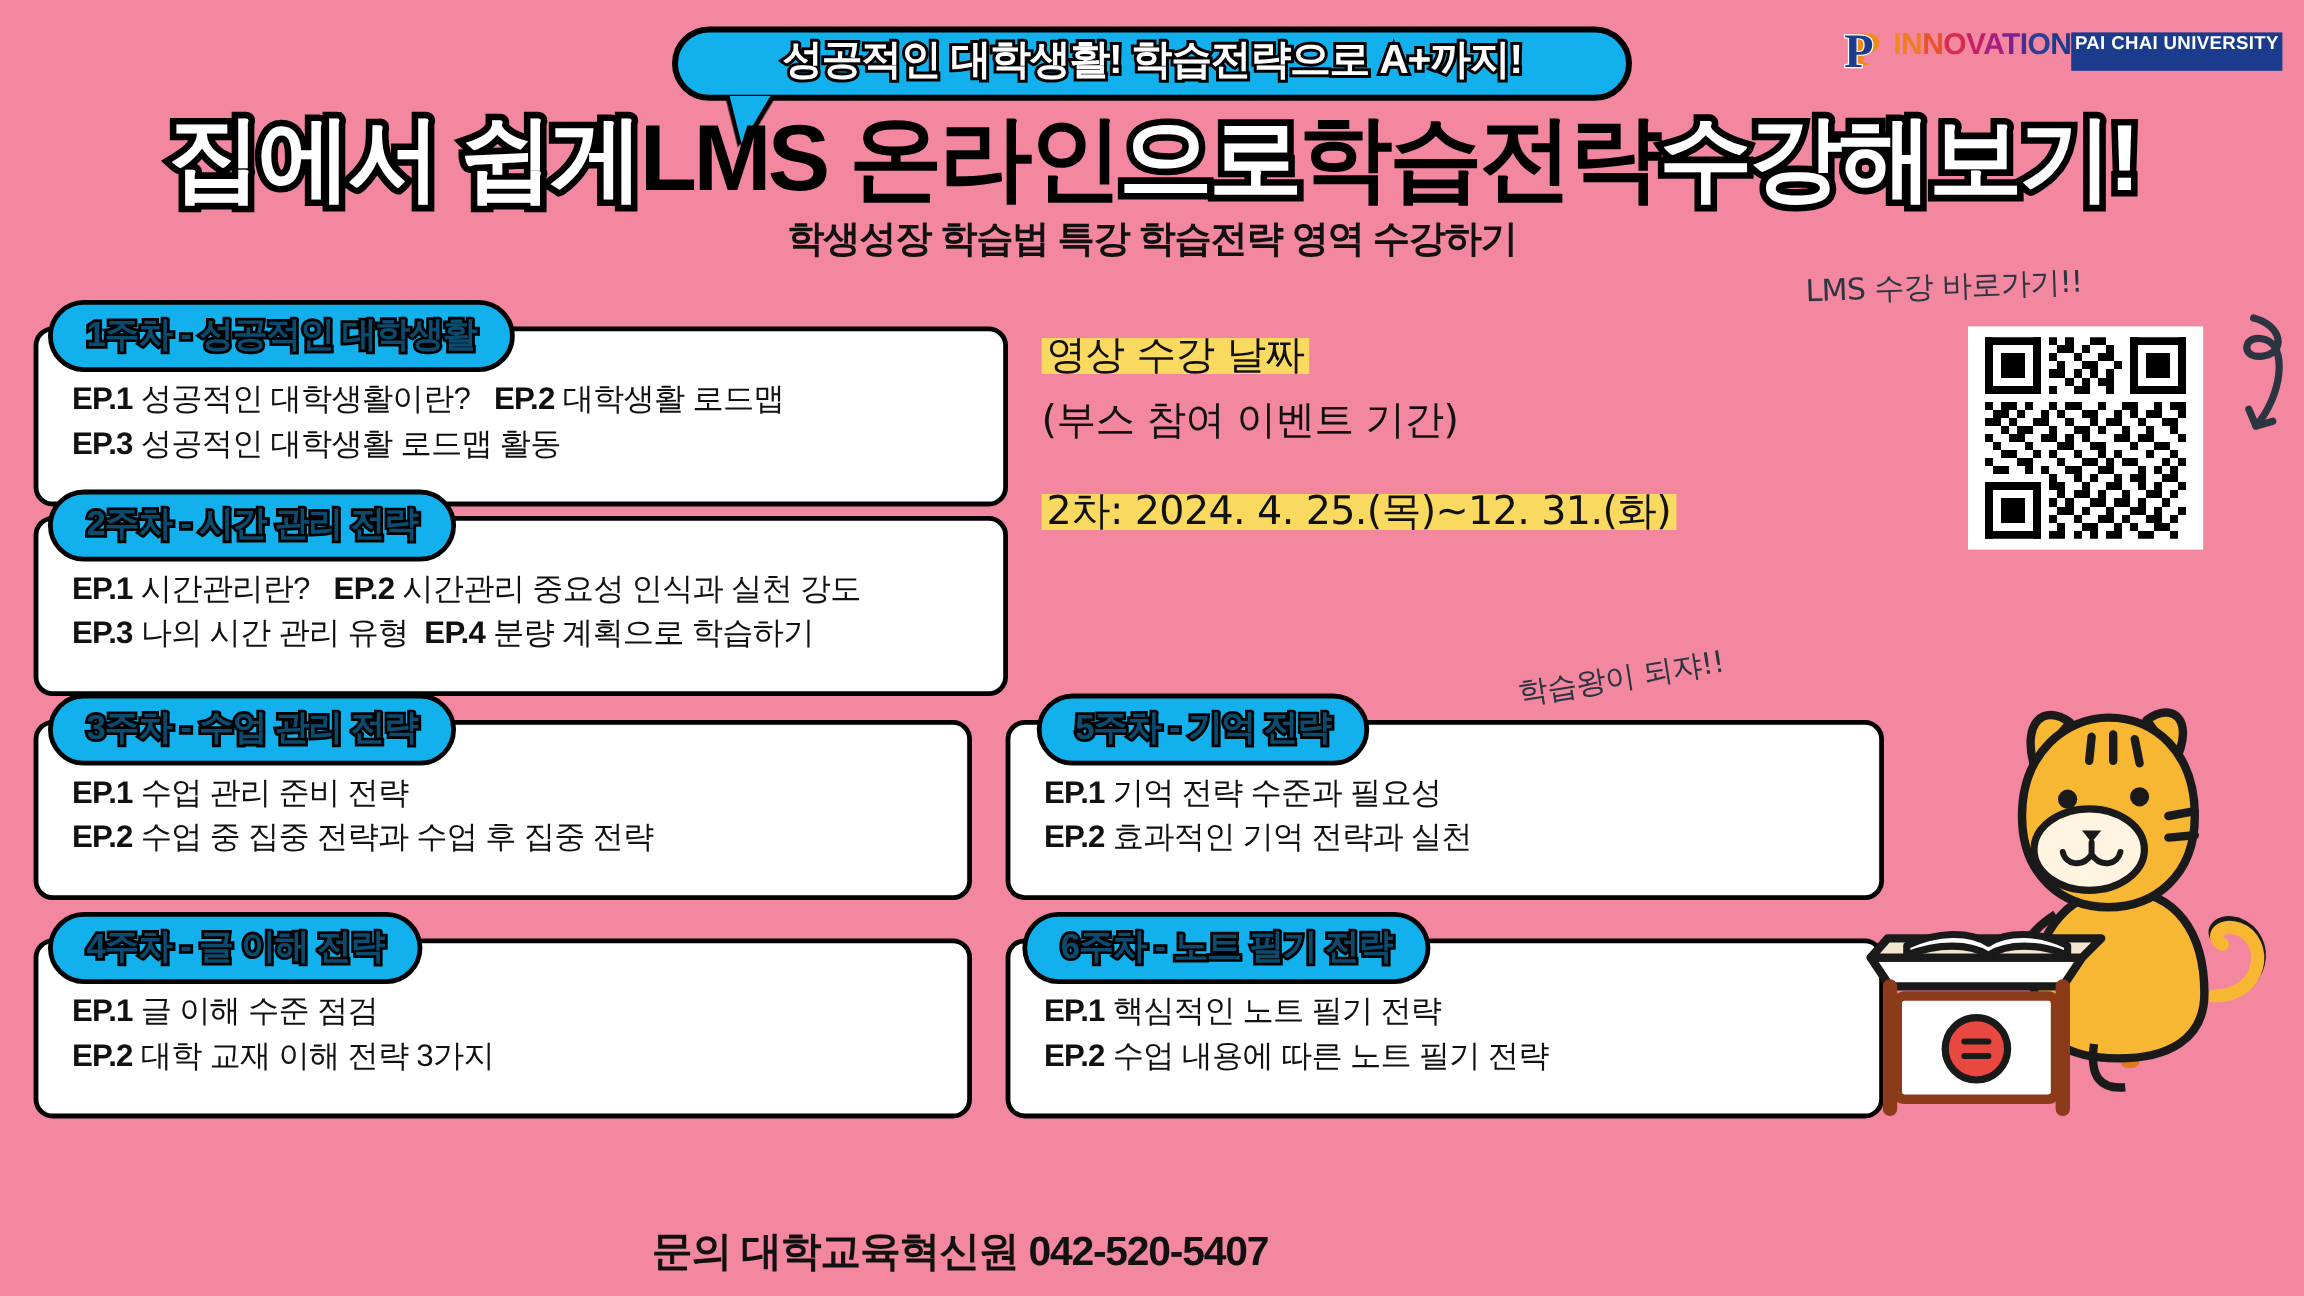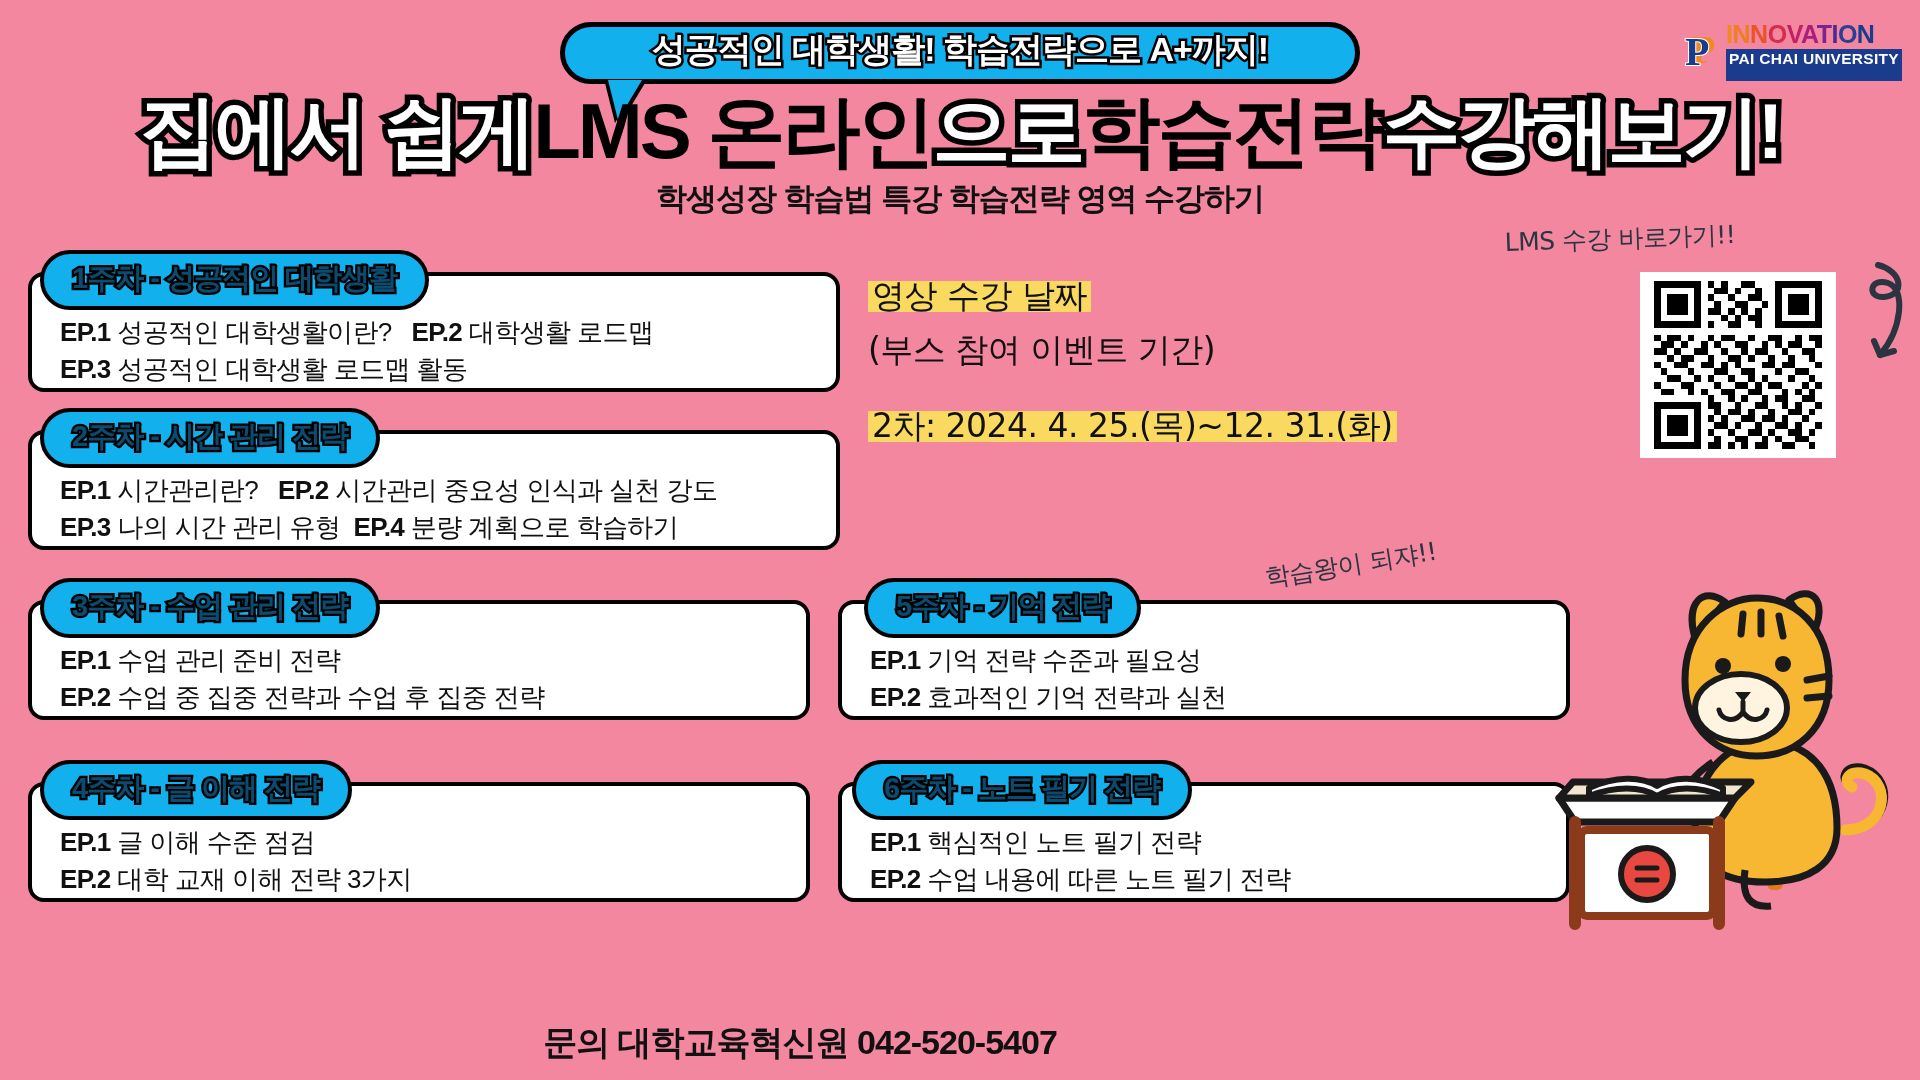--- a/index.html
+++ b/index.html
@@ -63,37 +63,37 @@
     position: absolute; left: 6px; top: 0; width: 28px; height: 40px;
     font-size: 40px; line-height: 38px; font-weight: 900; color: #f08a1d;
     font-family: "Liberation Serif", serif;
   }
   .logo-mark .p-blue {
     position: absolute; left: 0; top: 2px; width: 28px; height: 40px;
     font-size: 40px; line-height: 38px; font-weight: 900; color: #1b3c8c;
     font-family: "Liberation Serif", serif; -webkit-text-stroke: 2px #fff;
     paint-order: stroke fill;
   }
-  .logo-txt { display: flex; flex-direction: column; line-height: 1; }
+  .logo-txt { display: flex; flex-direction: row; line-height: 1; }
   .logo-inn { font-size: 25px; font-weight: 900; letter-spacing: -0.5px; }
   .logo-inn span:nth-child(1){color:#f08a1d;} .logo-inn span:nth-child(2){color:#ef7d22;}
   .logo-inn span:nth-child(3){color:#e8542a;} .logo-inn span:nth-child(4){color:#d92b4c;}
   .logo-inn span:nth-child(5){color:#c51f66;} .logo-inn span:nth-child(6){color:#a7207f;}
   .logo-inn span:nth-child(7){color:#7b2390;} .logo-inn span:nth-child(8){color:#4b2b94;}
   .logo-inn span:nth-child(9){color:#2b3f95;} .logo-inn span:nth-child(10){color:#1b3c8c;}
   .logo-uni {
     font-size: 15.5px; font-weight: 900; color: #ffffff; background: #1b3c8c;
     letter-spacing: 0.3px; padding: 2px 3px 14px 3px; margin-top: 2px; text-align: center;
   }
 
   
   .card { position: absolute; }
   .card-body {
     background: #ffffff; border: 4px solid #000; border-radius: 16px;
-    padding: 38px 18px 0 28px;
+    padding: 38px 18px 30px 28px;
   }
   .card-head {
     position: absolute; left: 12px; top: -22px; z-index: 3;
     background: #12b0ec; border: 4px solid #000; border-radius: 30px;
     padding: 5px 28px 7px 28px;
   }
   .card-head-text {
     font-size: 29px; font-weight: 900; color: #0c4a6e; letter-spacing: -1px;
     -webkit-text-stroke: 4.5px #000; paint-order: stroke fill; white-space: nowrap;
   }

